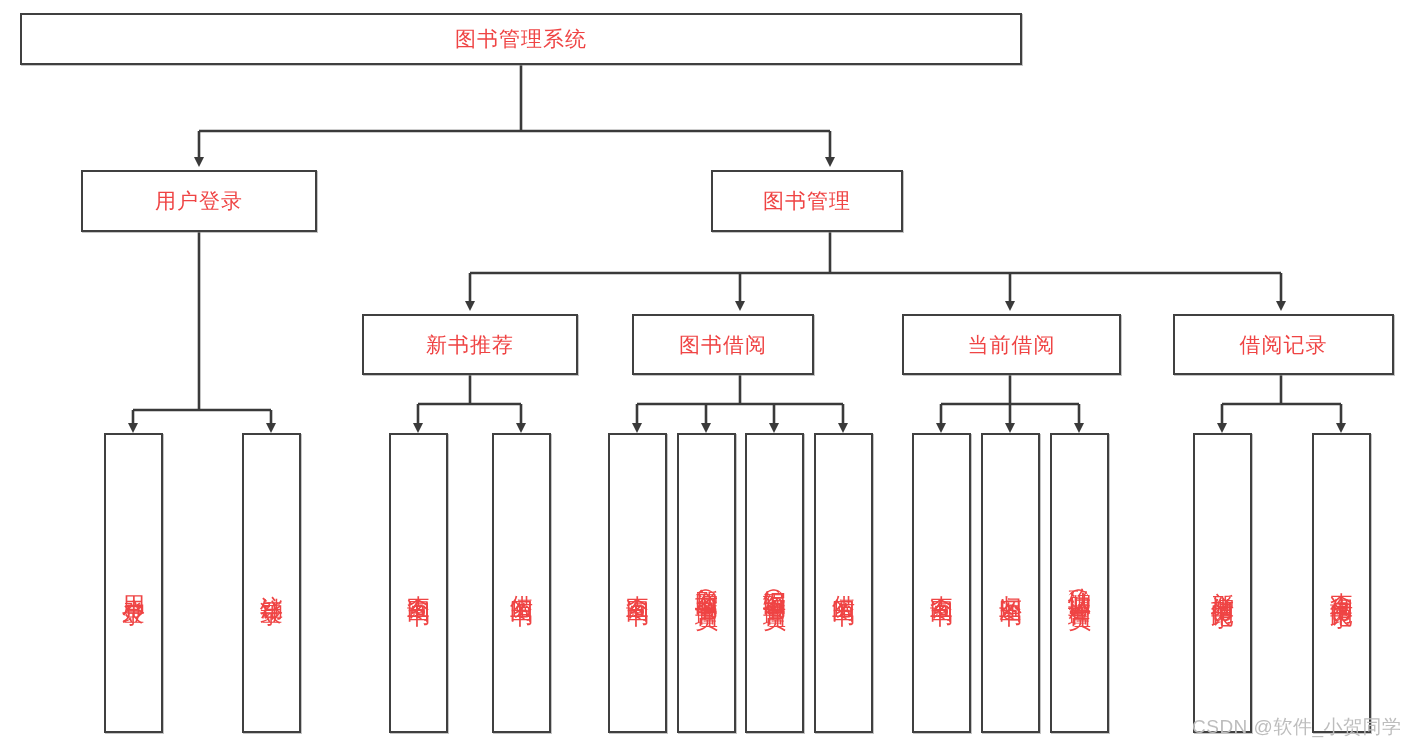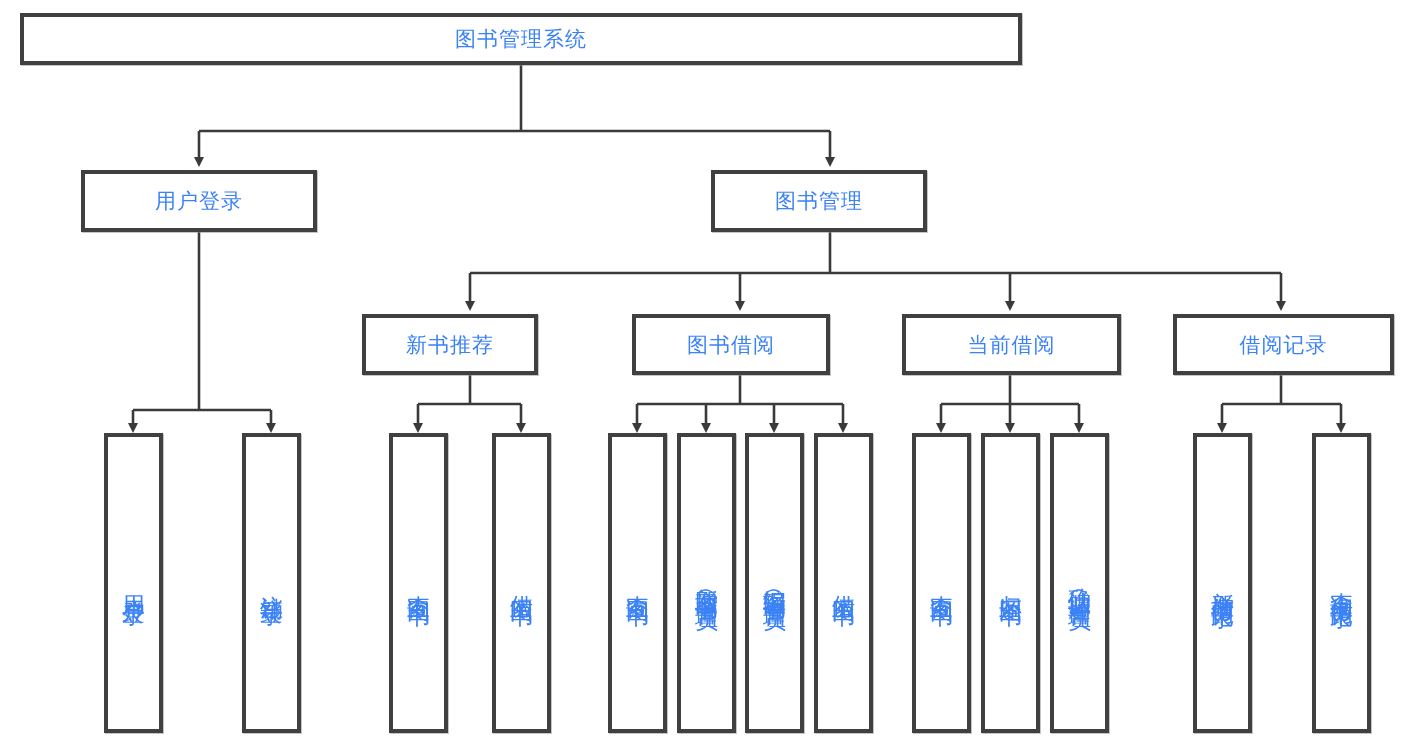--- a/index.html
+++ b/index.html
@@ -2,25 +2,25 @@
 <html><head>
 <meta charset="utf-8">
 <style>
   html,body{margin:0;padding:0;background:#ffffff;}
   body{font-family:"Liberation Sans","DejaVu Sans",sans-serif;}
   #canvas{position:relative;width:1405px;height:747px;background:#ffffff;overflow:hidden;}
   .node{
     position:absolute;
     box-sizing:border-box;
     background:#ffffff;
-    border:4px solid #404040;
+    border:2px solid #404040;
     display:flex;
     align-items:center;
     justify-content:center;
-    color:#3b82f6;
+    color:#ef4444;
     box-shadow:1px 1px 0 rgba(150,150,150,.55);
   }
   .node.h{ font-size:21px; letter-spacing:1px; }
   .node.v{
     writing-mode:vertical-rl;
     text-orientation:upright;
     font-size:23px;
     line-height:1.18;
     letter-spacing:3px;
     padding:4px 0;
@@ -91,28 +91,28 @@
     </g>
   </svg>
 
   <div class="node h" style="left:20px;top:13px;width:1002px;height:52px;">
     <span class="lbl">图书管理系统</span>
   </div>
 
   <div class="node h" style="left:81px;top:170px;width:236px;height:62px;">
     <span class="lbl">用户登录</span>
   </div>
-  <div class="node h" style="left:711px;top:170px;width:216px;height:62px;">
+  <div class="node h" style="left:711px;top:170px;width:192px;height:62px;">
     <span class="lbl">图书管理</span>
   </div>
 
-  <div class="node h" style="left:362px;top:314px;width:176px;height:61px;">
+  <div class="node h" style="left:362px;top:314px;width:216px;height:61px;">
     <span class="lbl">新书推荐</span>
   </div>
-  <div class="node h" style="left:632px;top:314px;width:198px;height:61px;text-align:center;">
+  <div class="node h" style="left:632px;top:314px;width:182px;height:61px;text-align:center;">
     <span class="lbl">图书借阅</span>
   </div>
   <div class="node h" style="left:902px;top:314px;width:219px;height:61px;">
     <span class="lbl">当前借阅</span>
   </div>
   <div class="node h" style="left:1173px;top:314px;width:221px;height:61px;">
     <span class="lbl">借阅记录</span>
   </div>
 
   <div class="node v" style="left:104px;top:433px;width:59px;height:300px;">
@@ -152,14 +152,15 @@
     <span class="lbl">确认归还（管理员）</span>
   </div>
 
   <div class="node v" style="left:1193px;top:433px;width:59px;height:300px;">
     <span class="lbl">新增借阅记录</span>
   </div>
   <div class="node v" style="left:1312px;top:433px;width:59px;height:300px;">
     <span class="lbl">查询借阅记录</span>
   </div>
 
+  <div class="watermark" style="left:1192px;top:714px;">CSDN @软件_小贺同学</div>
 
 </div>
 
 </body></html>

